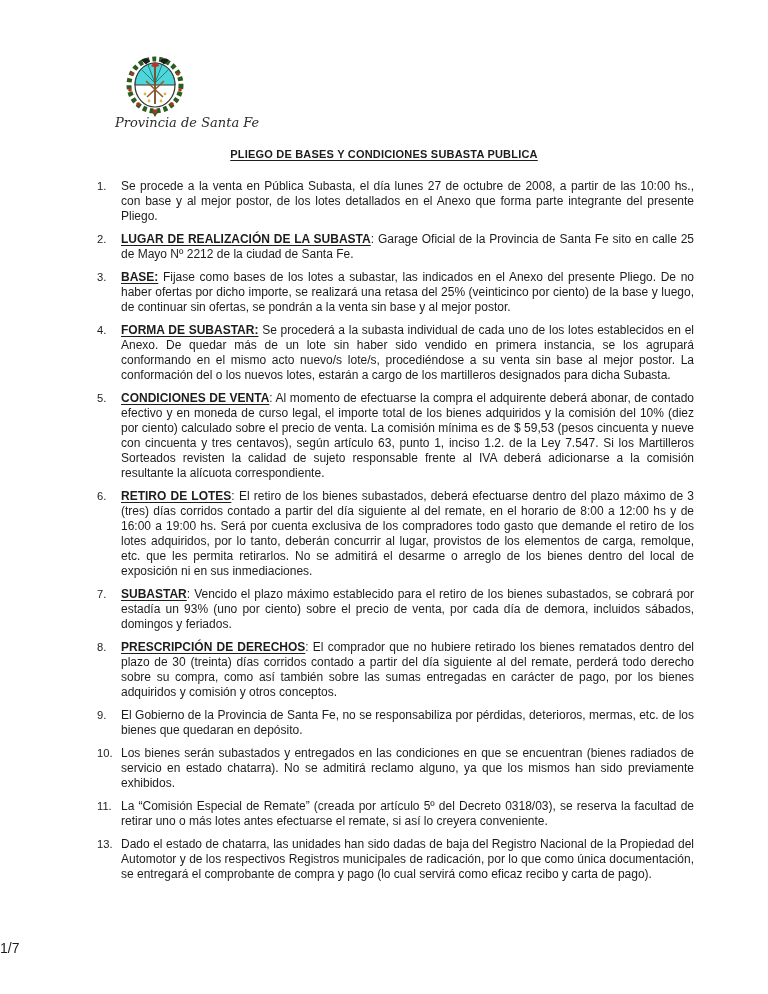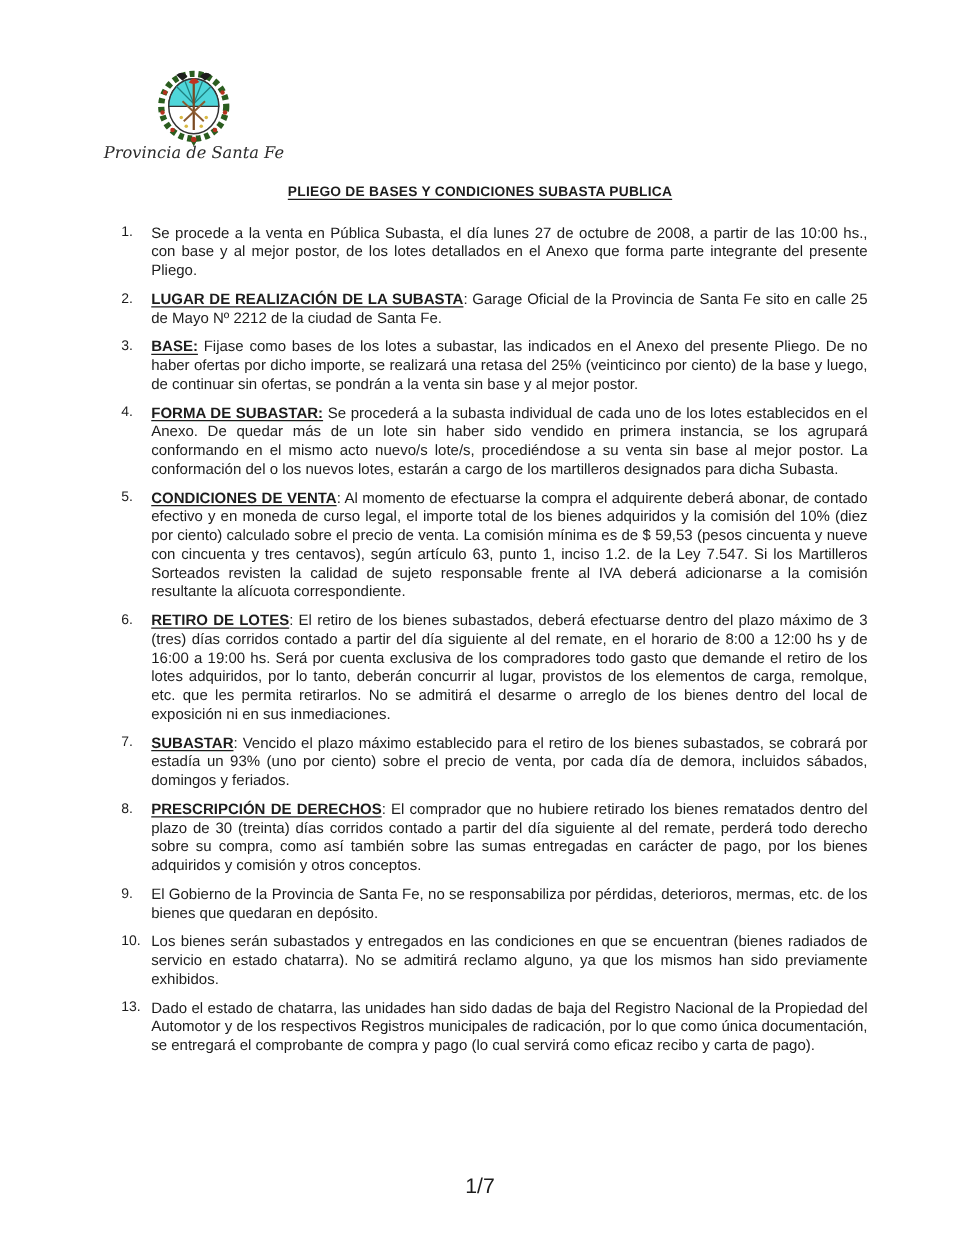--- a/index.html
+++ b/index.html
@@ -15,20 +15,21 @@
   .logo-block { position: absolute; left: 83px; top: 56px; width: 144px; text-align: center; }
   .logo-block svg { display: block; margin: 0 auto; }
   .logo-caption {
     font-family: "DejaVu Serif", serif;
     font-style: italic;
     font-size: 13px;
     line-height: 15px;
     color: #2b2b2b;
     margin-top: -3px;
     white-space: nowrap;
+    margin-left: 32px;
   }
 
   
   .doc-title {
     margin: 146px 0 17px 0;
     text-align: center;
     font-size: 11px;
     line-height: 16px;
     font-weight: bold;
     text-decoration: underline;
@@ -51,21 +52,21 @@
   .item-label {
     font-weight: bold;
     text-decoration: underline;
     text-underline-offset: 2px;
     margin-top: 48px;
   }
 
   
   .page-footer {
     position: absolute; top: 941px; left: 0; width: 100%;
-    text-align: center; font-size: 17px; line-height: 15px;
+    text-align: left; font-size: 14px; line-height: 15px;
   }
 </style>
 </head>
 <body>
 
 <div class="page">
 
   <div class="logo-block">
     <svg width="62" height="62" viewBox="0 0 62 62" aria-hidden="true">
 
@@ -152,20 +153,24 @@
     <div class="doc-item">
       <span class="item-num">9.</span>
       <p class="item-body"><b class="item-label"></b><span></span><span>El Gobierno de la Provincia de Santa Fe, no se responsabiliza por pérdidas, deterioros, mermas, etc. de los bienes que quedaran en depósito.</span></p>
     </div>
 
     <div class="doc-item">
       <span class="item-num">10.</span>
       <p class="item-body"><b class="item-label"></b><span></span><span>Los bienes serán subastados y entregados en las condiciones en que se encuentran (bienes radiados de servicio en estado chatarra). No se admitirá reclamo alguno, ya que los mismos han sido previamente exhibidos.</span></p>
     </div>
 
+    <div class="doc-item">
+      <span class="item-num">11.</span>
+      <p class="item-body"><b class="item-label"></b><span></span><span>La “Comisión Especial de Remate” (creada por artículo 5º del Decreto 0318/03), se reserva la facultad de retirar uno o más lotes antes efectuarse el remate, si así lo creyera conveniente.</span></p>
+    </div>
 
     <div class="doc-item">
       <span class="item-num">13.</span>
       <p class="item-body"><b class="item-label"></b><span></span><span>Dado el estado de chatarra, las unidades han sido dadas de baja del Registro Nacional de la Propiedad del Automotor y de los respectivos Registros municipales de radicación, por lo que como única documentación, se entregará el comprobante de compra y pago (lo cual servirá como eficaz recibo y carta de pago).</span></p>
     </div>
 
   </div>
 
   <div class="page-footer">1/7</div>
 

